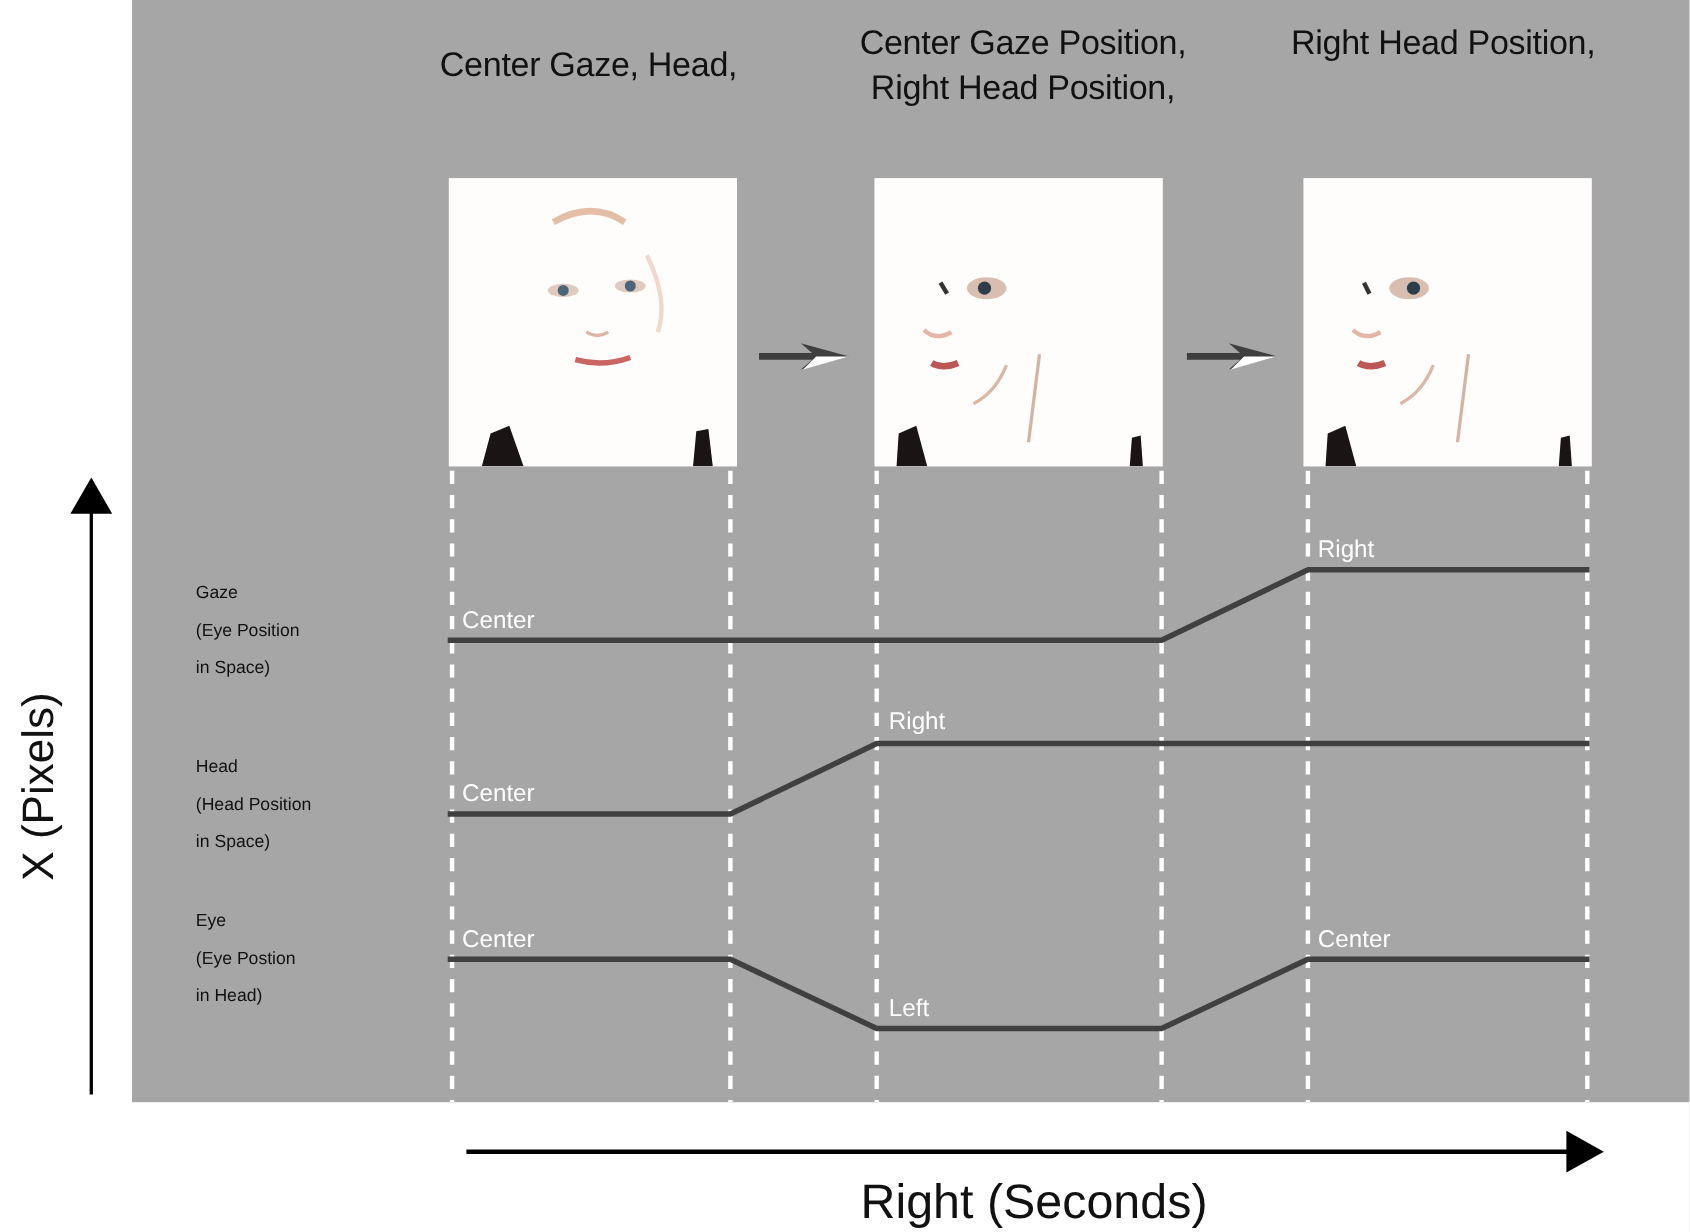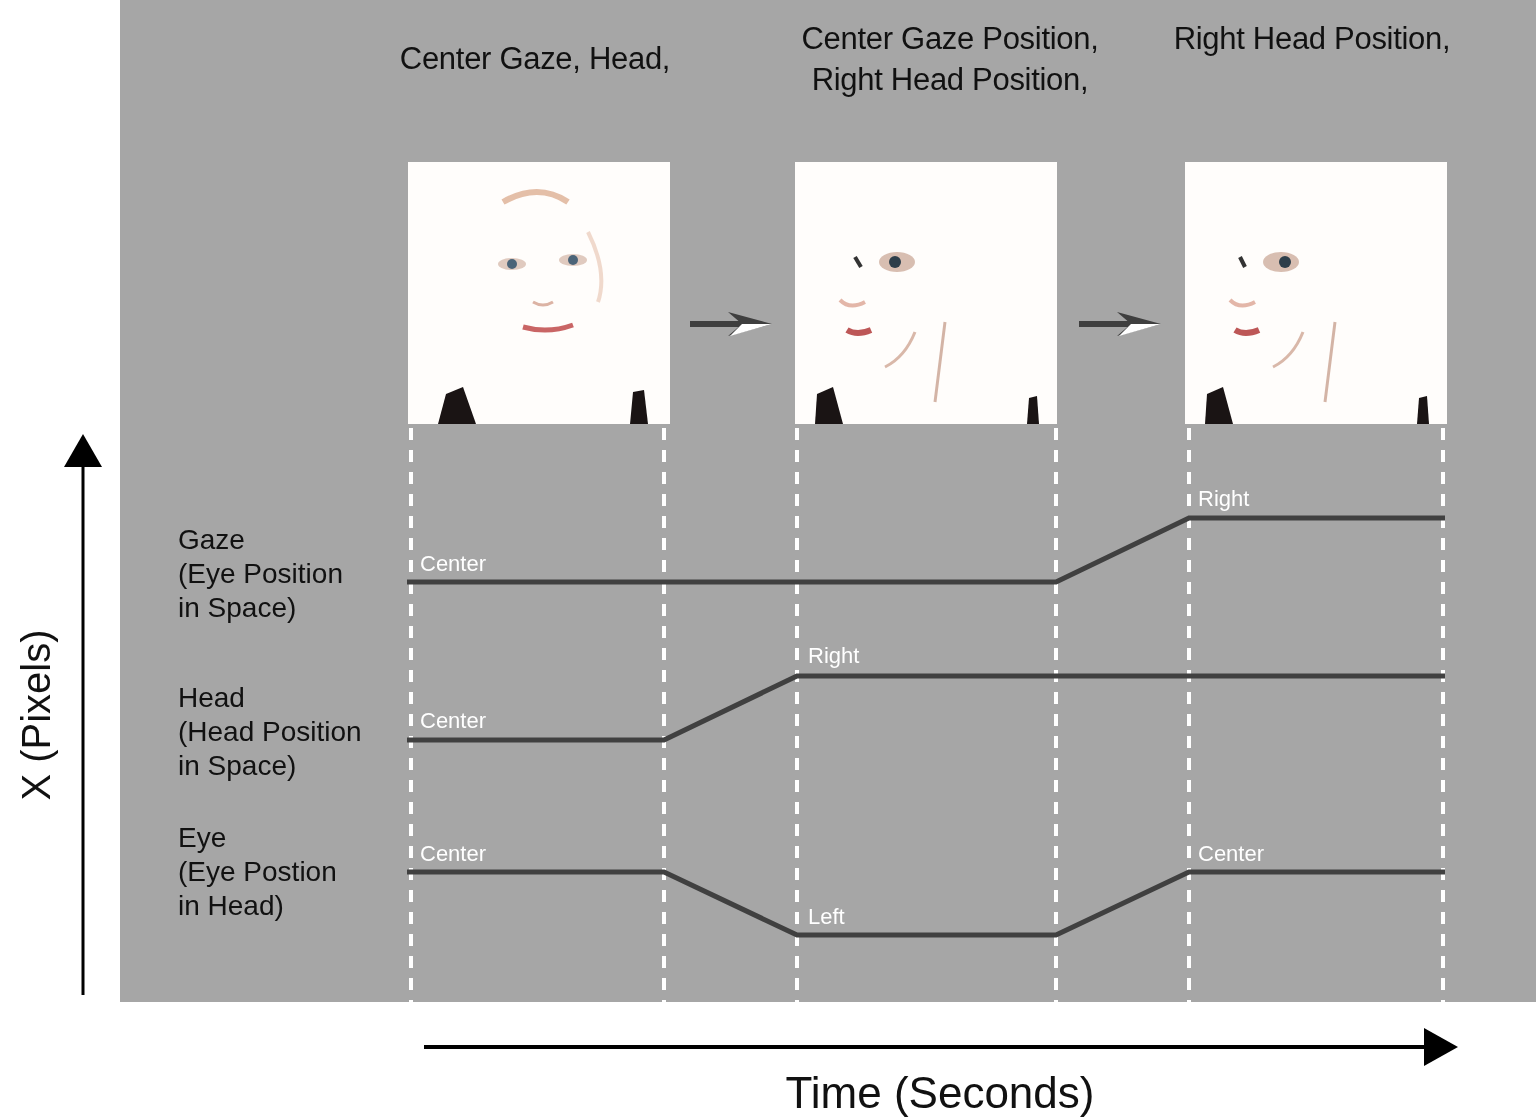--- a/index.html
+++ b/index.html
@@ -3,39 +3,39 @@
 <meta charset="utf-8">
 <style>
   html, body { margin: 0; padding: 0; background: #ffffff; }
   body { width: 1536px; height: 1120px; position: relative; overflow: hidden;
          font-family: "Liberation Sans", "DejaVu Sans", sans-serif; }
   .panel { position: absolute; left: 120px; top: 0; width: 1416px; height: 1002px; background: #a6a6a6; }
   .title { position: absolute; text-align: center; color: #111; font-size: 31px; line-height: 41px;
            font-family: "Liberation Sans", sans-serif; letter-spacing: -0.3px; }
   .title span { display: block; white-space: nowrap; }
   .photo { position: absolute; top: 162px; width: 262px; height: 262px; background: #ffffff; overflow: hidden; }
-  .row-label { position: absolute; left: 178px; color: #111; font-size: 28px; line-height: 34px; }
+  .row-label { position: absolute; left: 178px; color: #111; font-size: 16px; line-height: 34px; }
   .row-label span { display: block; white-space: nowrap; }
   .state-label { position: absolute; color: #ffffff; font-size: 22px; line-height: 28px; white-space: nowrap; }
   svg.overlay { position: absolute; left: 0; top: 0; }
   .axis-label-y { position: absolute; left: 12px; top: 715px; width: 0; height: 0; }
   .axis-label-y span { position: absolute; transform: translate(-50%,-50%) rotate(-90deg); transform-origin: center;
          display: block; white-space: nowrap; font-size: 40px; color: #111; left: 24px; top: 0; }
   .axis-label-x { position: absolute; left: 740px; top: 1068px; width: 400px; text-align: center;
          font-size: 44px; color: #111; white-space: nowrap; }
 </style>
 </head>
 <body>
 
 <div class="panel"></div>
 
 <div class="title" style="left:370px; top:38px; width:330px;">
   <span>Center Gaze, Head,</span>
 </div>
-<div class="title" style="left:780px; top:18px; width:340px;">
+<div class="title" style="left:760px; top:18px; width:340px;">
   <span>Center Gaze Position,</span>
   <span>Right Head Position,</span>
 </div>
 <div class="title" style="left:1142px; top:18px; width:340px;">
   <span>Right Head Position,</span>
 </div>
 
 <div class="photo" style="left:408px;">
   <svg width="262" height="262" viewBox="0 0 262 262">
     <rect width="262" height="262" fill="#fffdfb"></rect>
@@ -137,13 +137,13 @@
 <div class="state-label" style="left:1198px; top:485px;">Right</div>
 <div class="state-label" style="left:420px; top:707px;">Center</div>
 <div class="state-label" style="left:808px; top:642px;">Right</div>
 <div class="state-label" style="left:420px; top:840px;">Center</div>
 <div class="state-label" style="left:808px; top:903px;">Left</div>
 <div class="state-label" style="left:1198px; top:840px;">Center</div>
 
 <div class="axis-label-y">
   <span>X (Pixels)</span>
 </div>
-<div class="axis-label-x">Time (Seconds)</div>
+<div class="axis-label-x">Right (Seconds)</div>
 
 </body></html>

